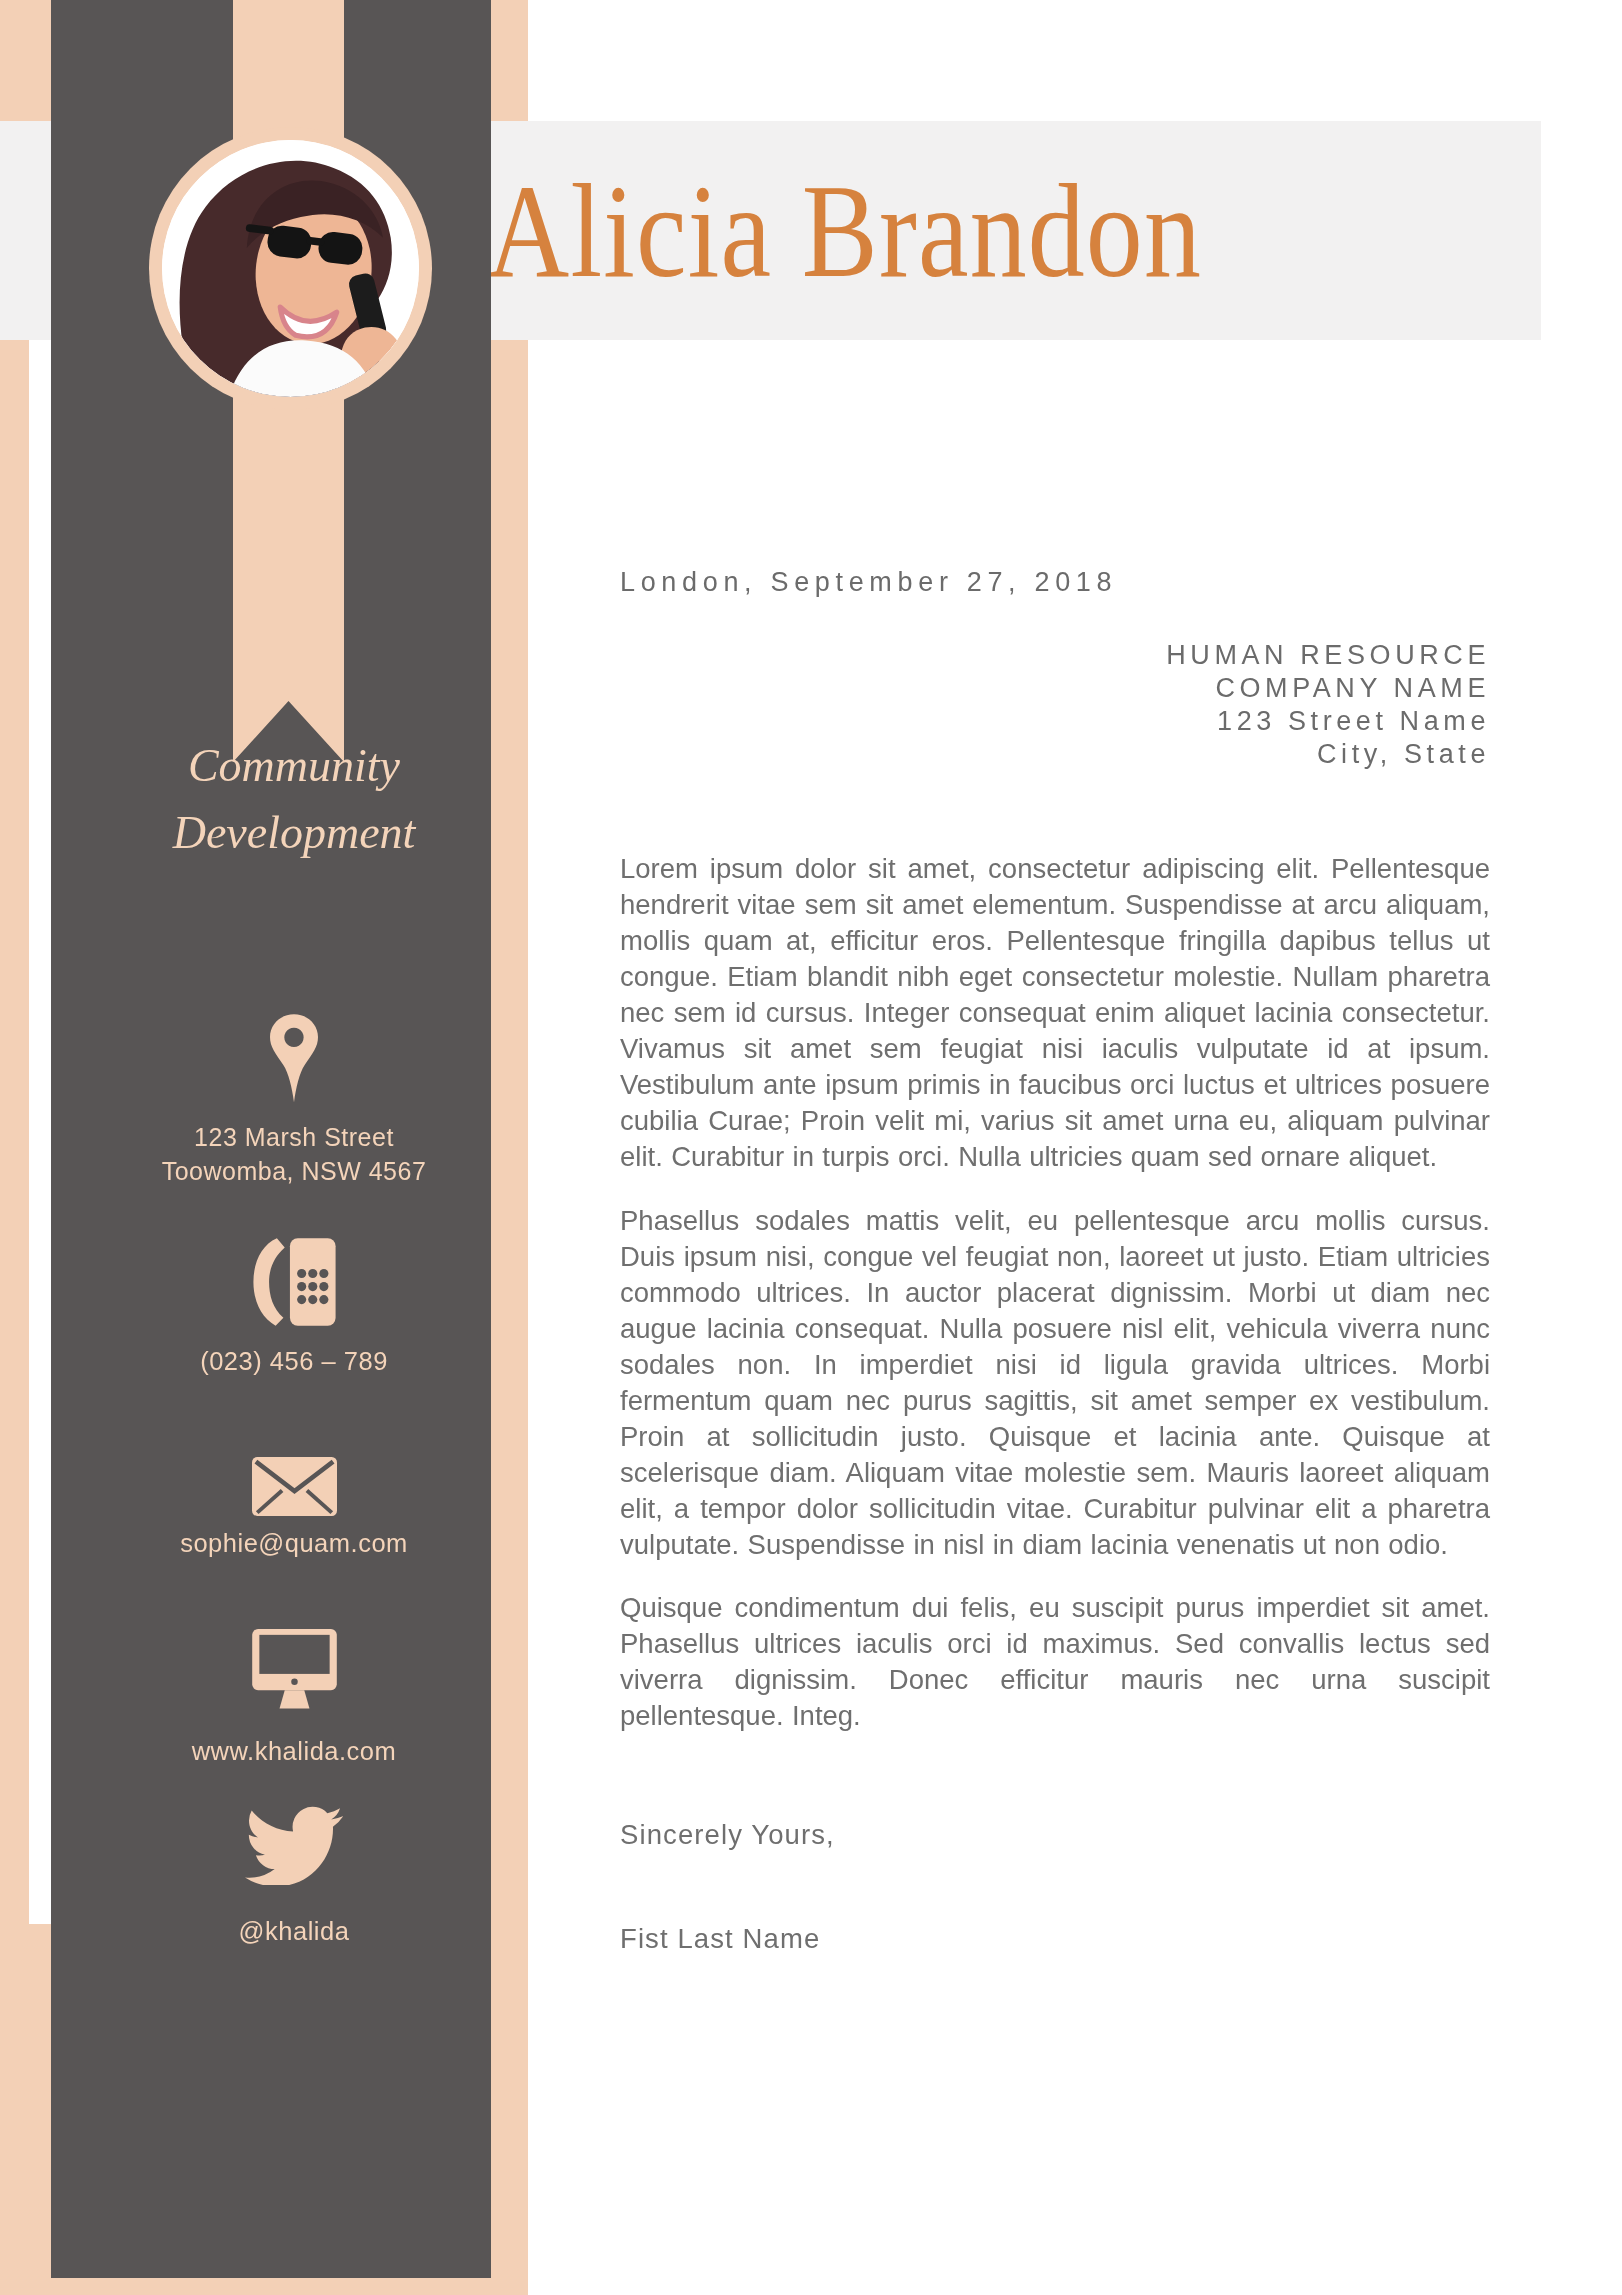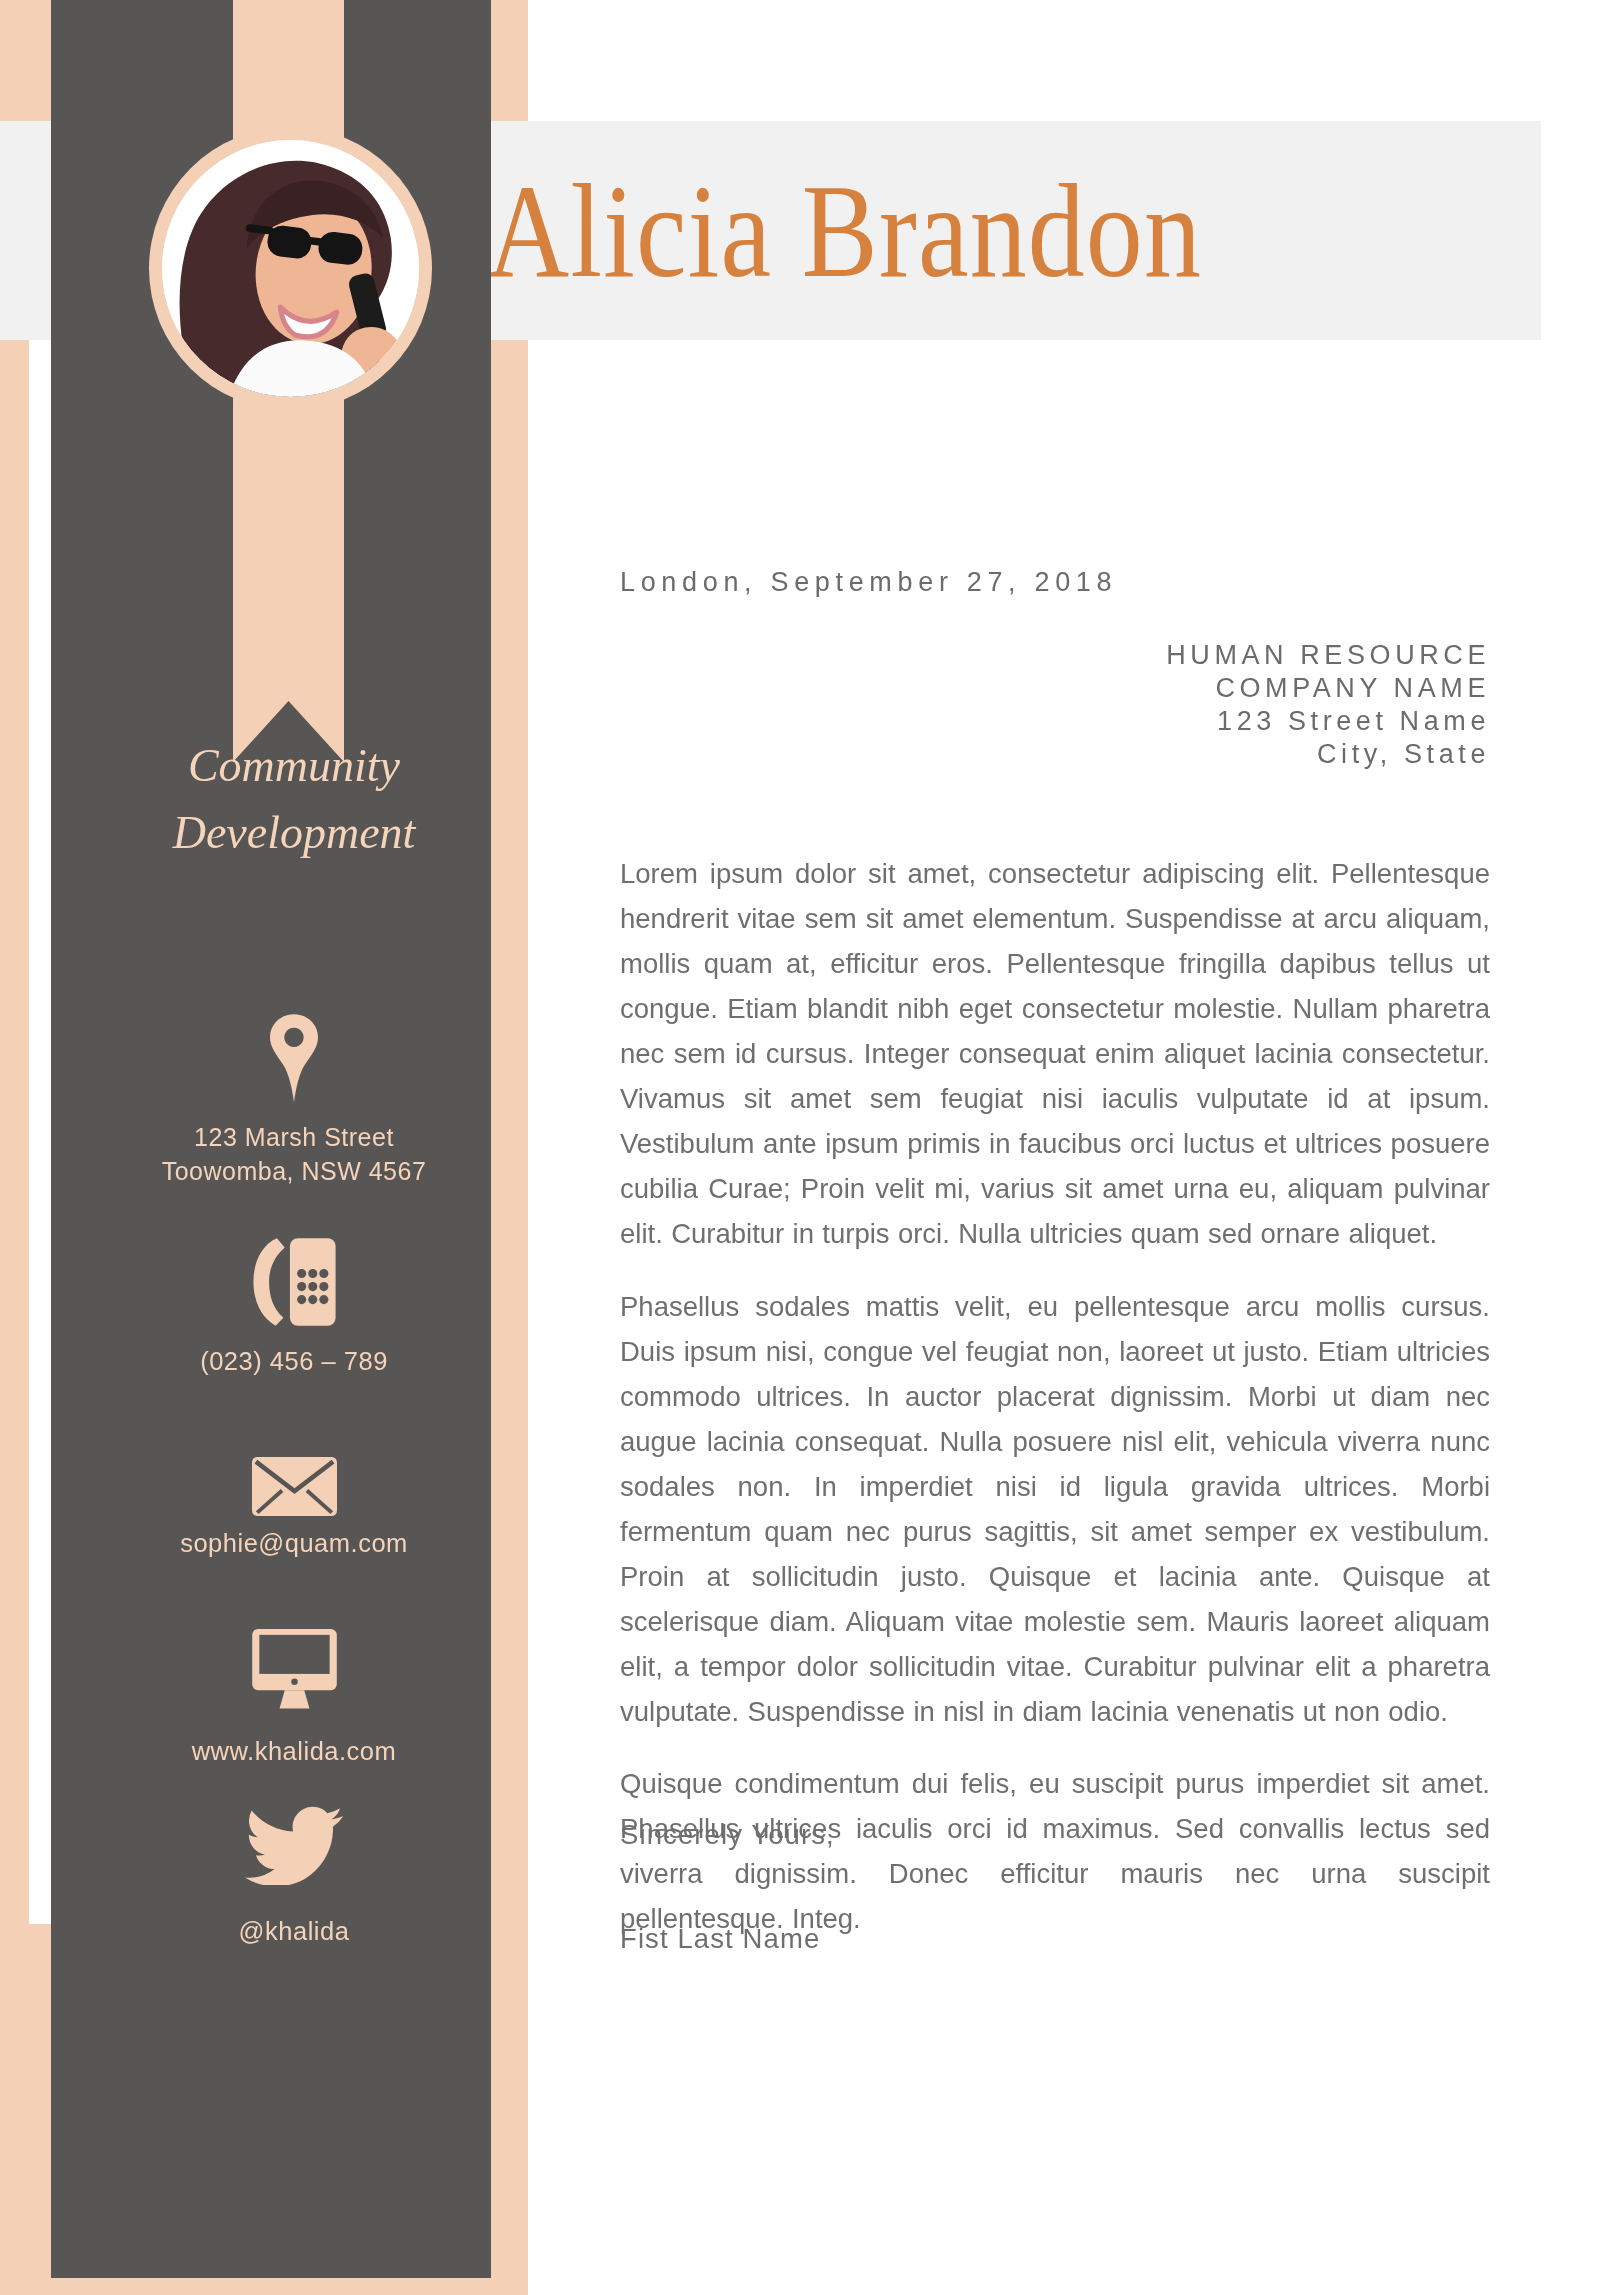--- a/index.html
+++ b/index.html
@@ -52,21 +52,21 @@
   .tx-web   { top:1737px; font-size:25.5px; letter-spacing:0.02em; }
   .ic-tw    { top:1805px; }
   .tx-tw    { top:1917px; font-size:25.5px; letter-spacing:0.02em; }
 
   
   .col { position:absolute; left:620px; width:870px; z-index:1; }
   .date { top:567px; font-size:27px; letter-spacing:0.21em; color:#6b6b6b; white-space:nowrap; }
   .recipient { top:639px; font-size:27px; line-height:33px; letter-spacing:0.17em; color:#6b6b6b; }
   .recipient span { display:block;text-align:right; }
   .paras { top:851px; }
-  .paras p { margin:0 0 27.5px 0; font-size:27.5px; line-height:45px; text-align:justify; color:#6f6f6f; word-spacing:0.7px; }
+  .paras p { margin:0 0 27.5px 0; font-size:27.5px; line-height:36px; text-align:justify; color:#6f6f6f; word-spacing:0.7px; }
   .closing   { top:1819px; font-size:27.5px; letter-spacing:0.04em; color:#6f6f6f; }
   .signature { top:1923px; font-size:27.5px; letter-spacing:0.04em; color:#6f6f6f; }
 </style>
 </head>
 <body>
 
 <div class="page">
 
   <div class="strip-left"></div>
   <div class="strip-left-wide"></div>

